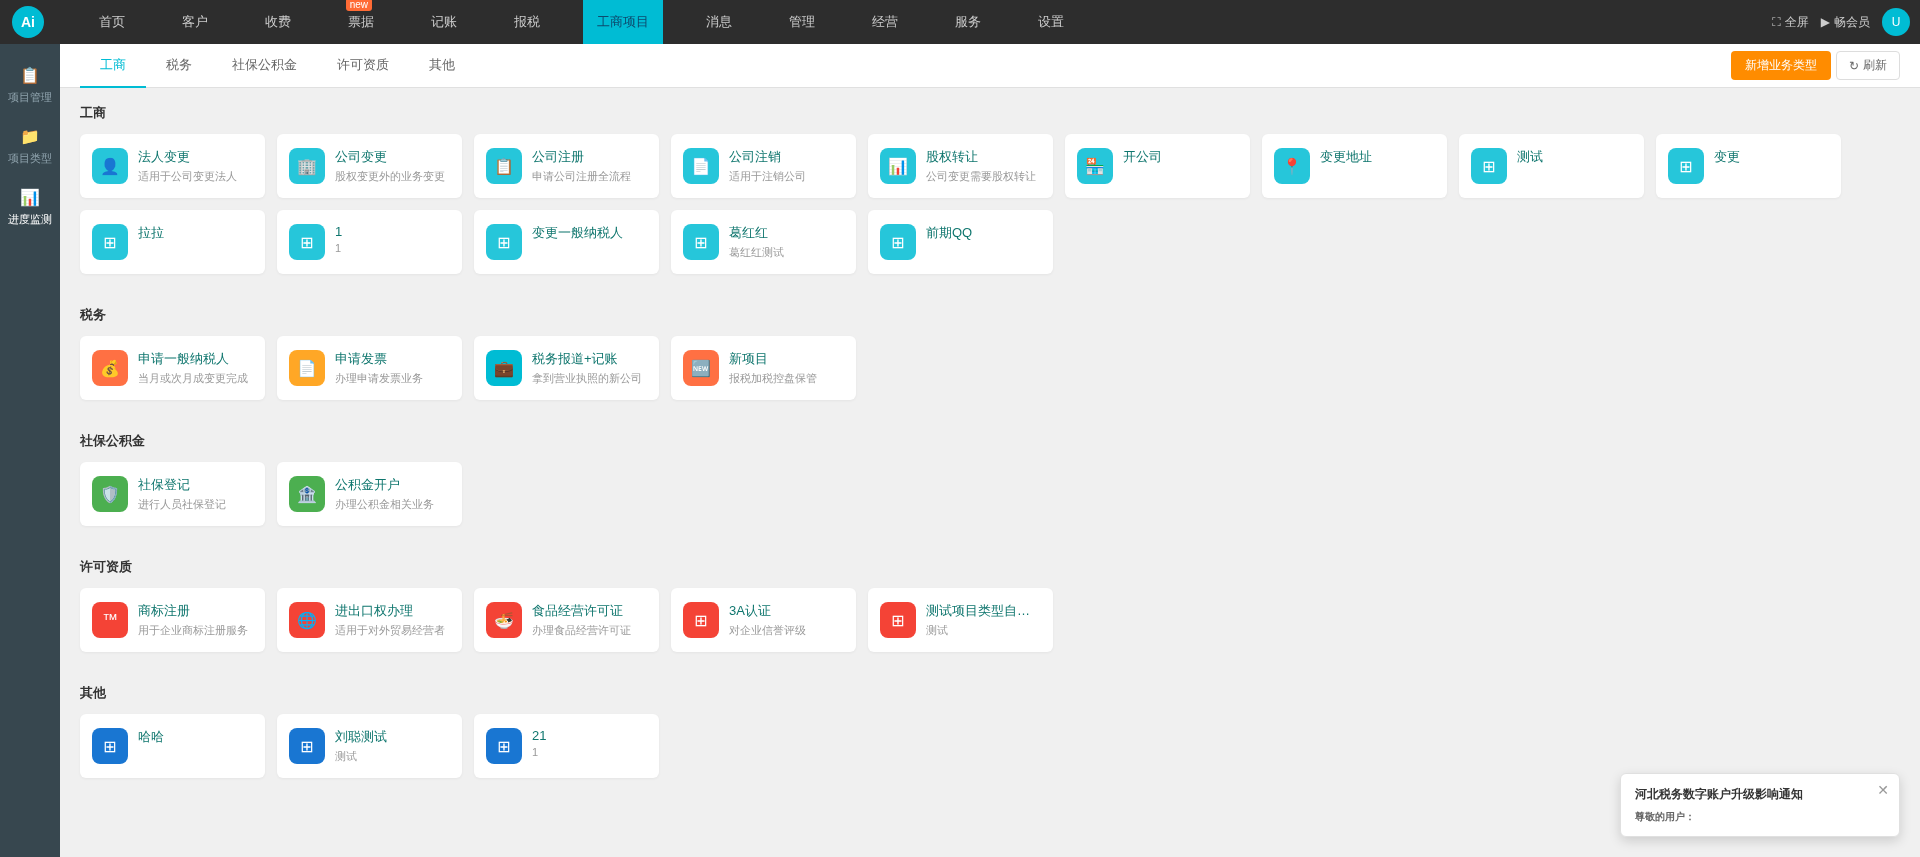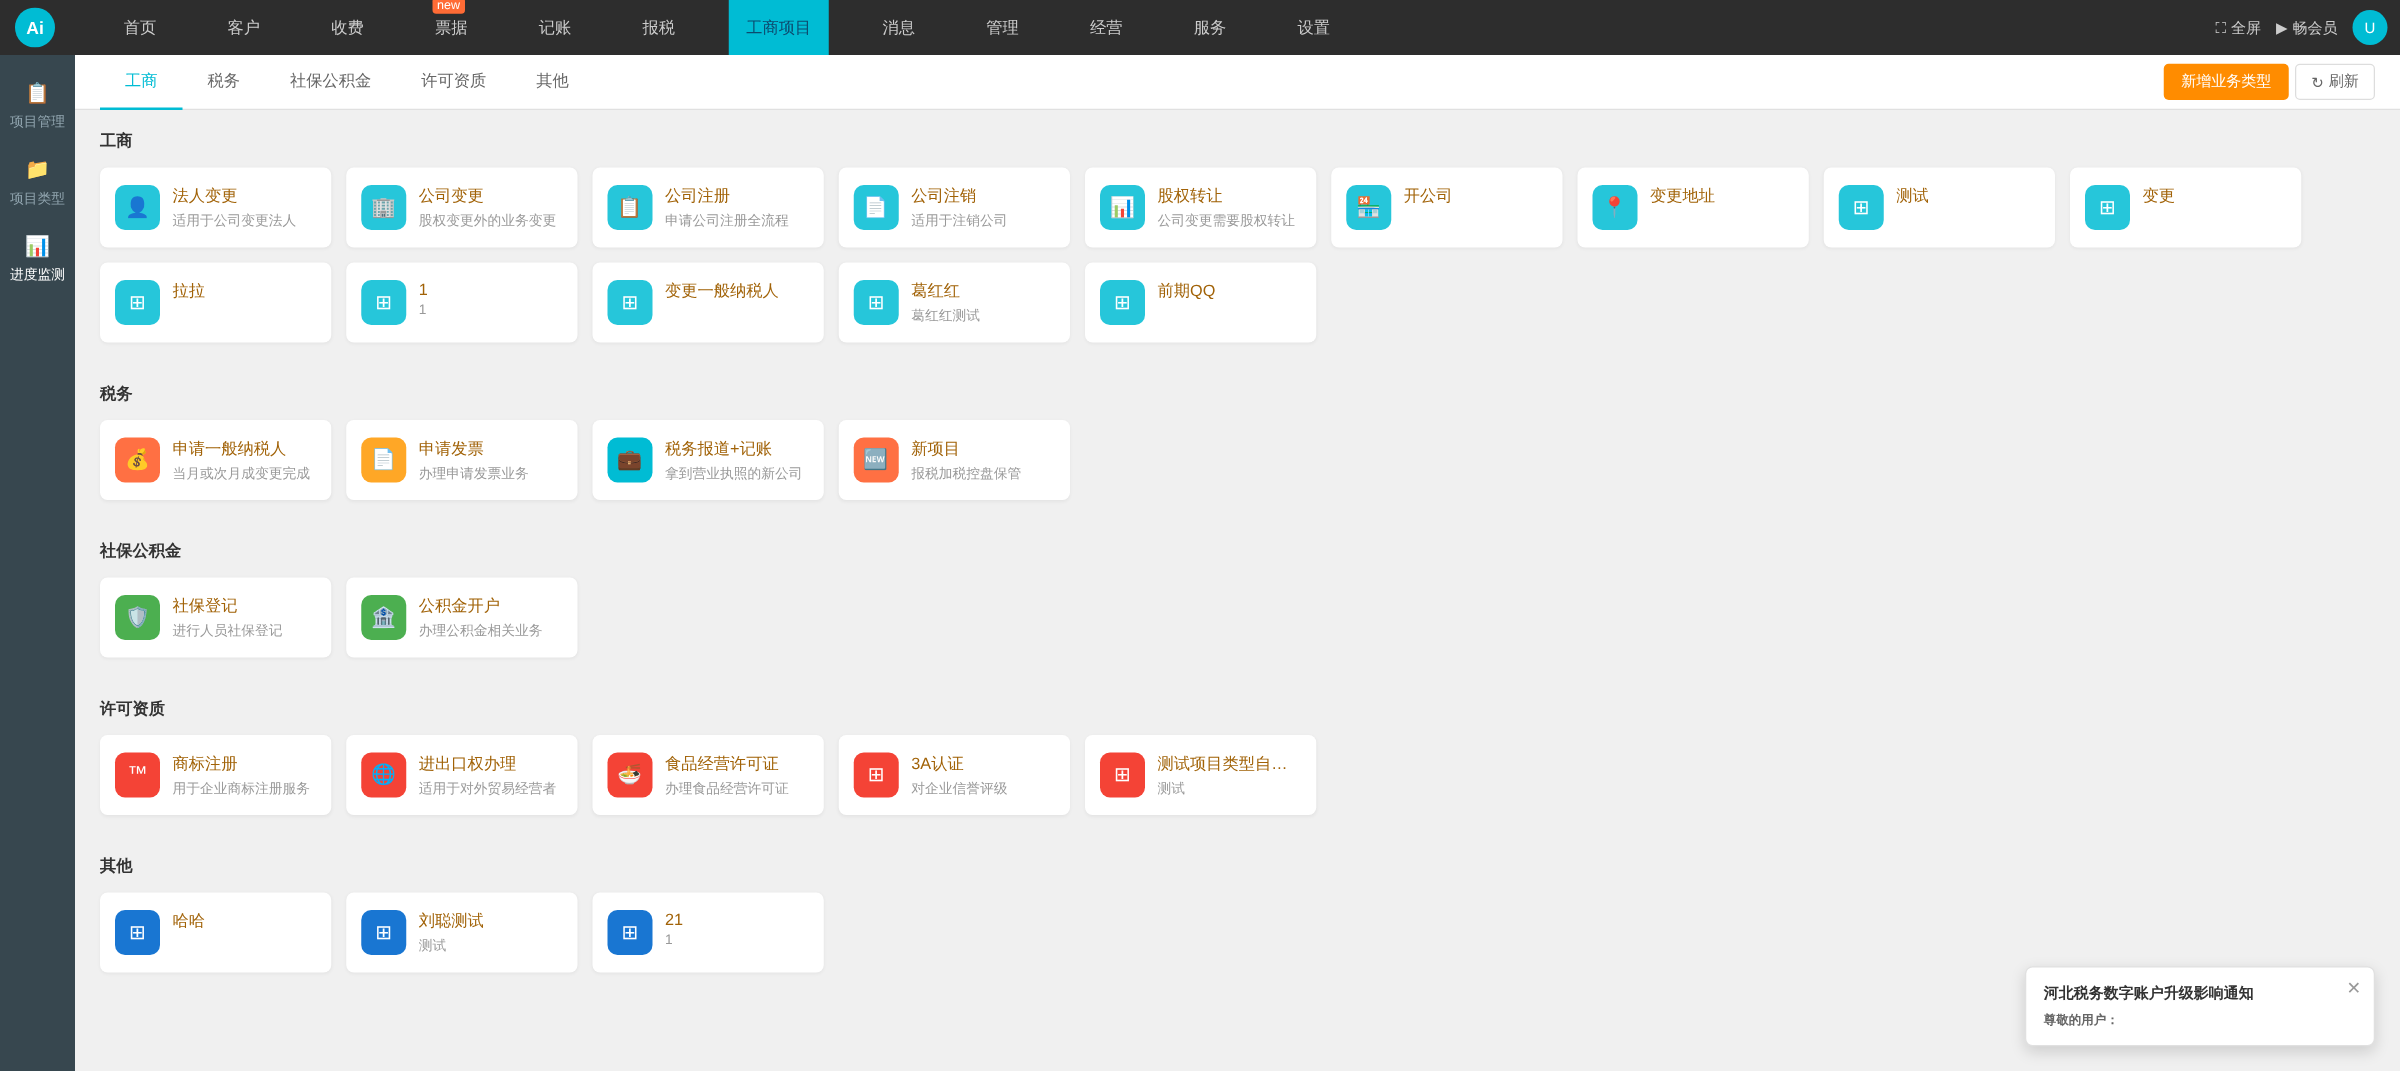--- a/index.html
+++ b/index.html
@@ -205,21 +205,21 @@
       display: flex;
       align-items: center;
       justify-content: center;
       flex-shrink: 0;
       font-size: 16px;
       color: white;
     }
     .card-info { flex: 1; min-width: 0; }
     .card-title {
       font-size: 13px;
-      color: #a16207;
+      color: #0f766e;
       font-weight: 500;
       margin-bottom: 3px;
       white-space: nowrap;
       overflow: hidden;
       text-overflow: ellipsis;
     }
     .card-desc {
       font-size: 11px;
       color: #999;
       white-space: nowrap;

